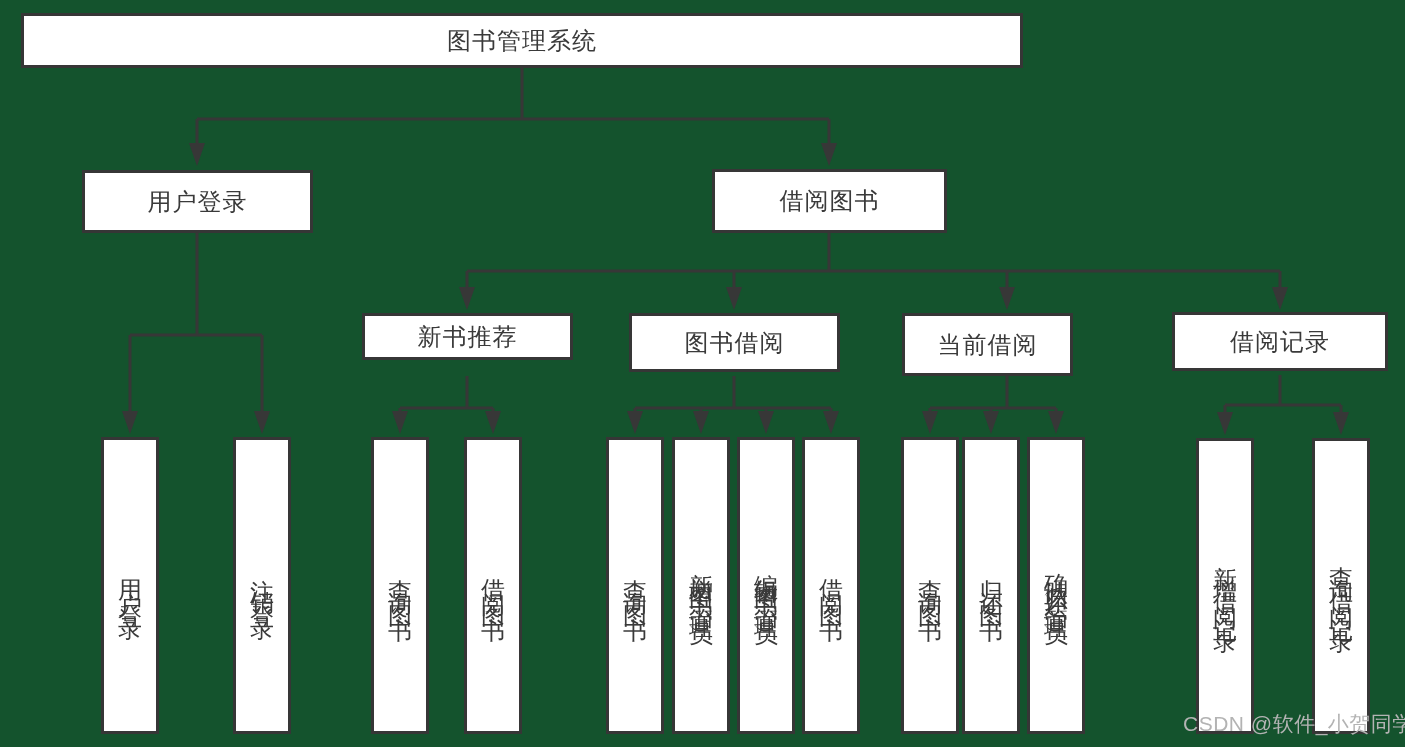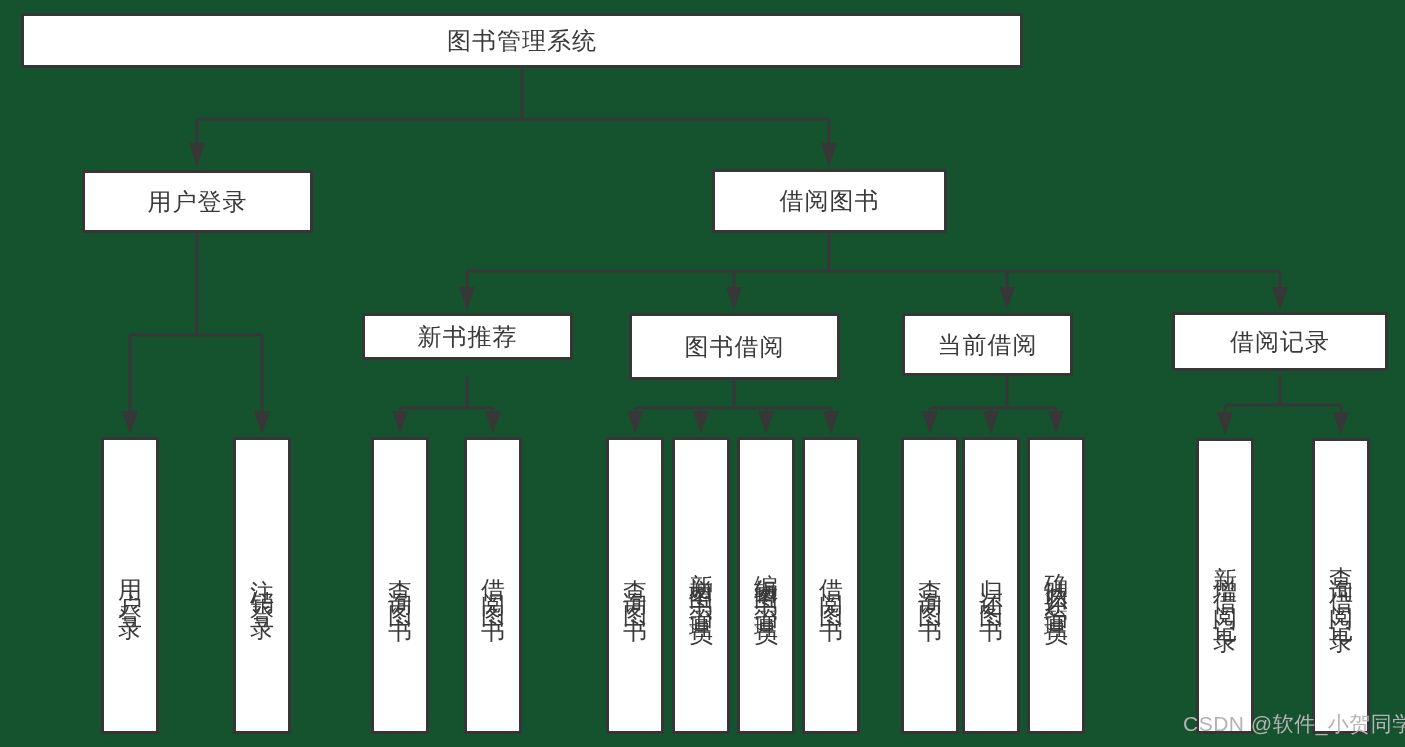--- a/index.html
+++ b/index.html
@@ -115,21 +115,21 @@
   <div class="box h" style="left:82px;top:170px;width:231px;height:63px">
     <span>用户登录</span>
   </div>
   <div class="box h" style="left:712px;top:169px;width:235px;height:64px">
     <span>借阅图书</span>
   </div>
 
   <div class="box h" style="left:362px;top:313px;width:211px;height:47px">
     <span>新书推荐</span>
   </div>
-  <div class="box h" style="left:629px;top:313px;width:211px;height:67px">
+  <div class="box h" style="left:629px;top:313px;width:211px;height:59px">
     <span>图书借阅</span>
   </div>
   <div class="box h" style="left:902px;top:313px;width:171px;height:63px">
     <span>当前借阅</span>
   </div>
   <div class="box h" style="left:1172px;top:312px;width:216px;height:59px">
     <span>借阅记录</span>
   </div>
 
   <div class="box v" style="left:101px;top:437px;width:58px;height:297px">

